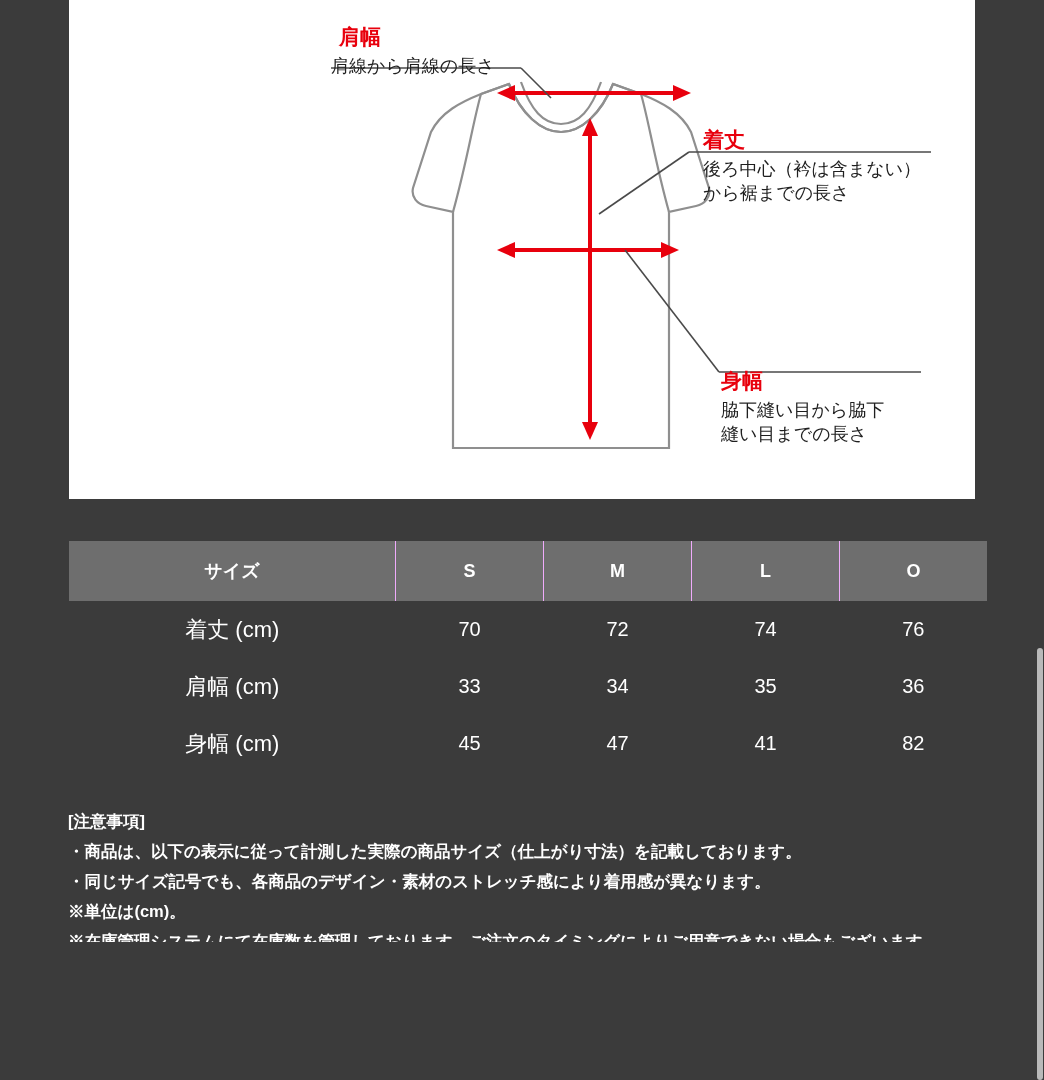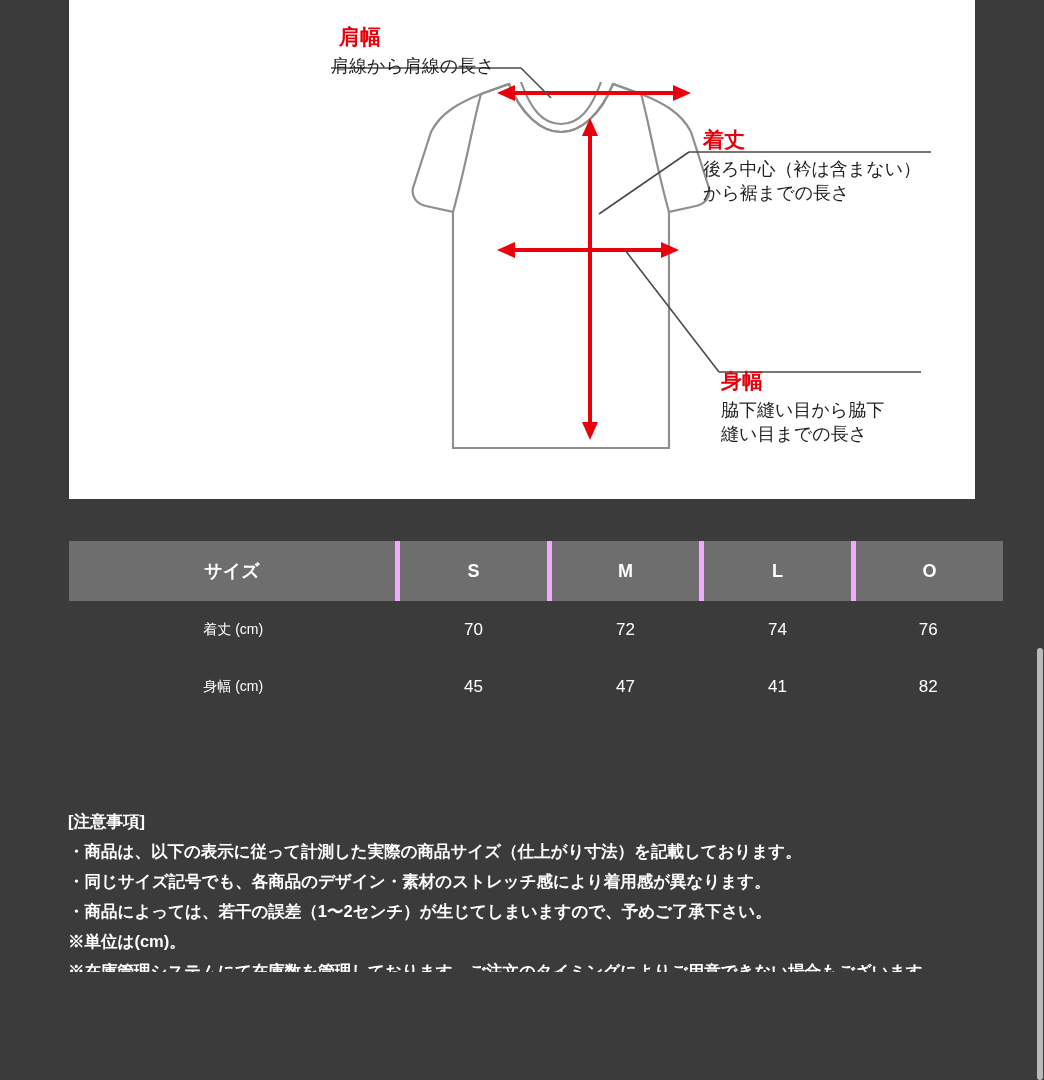--- a/index.html
+++ b/index.html
@@ -46,38 +46,38 @@
     width: 906px;
     border-collapse: collapse;
     table-layout: fixed;
   }
   .size-table thead th {
     background: #6e6e6e;
     color: #ffffff;
     font-size: 18px;
     font-weight: bold;
     height: 58px;
-    border-right: 5px solid #f0abfc;
+    border-right: 1px solid #f0abfc;
     text-align: center;
     vertical-align: middle;
   }
   .size-table thead th:last-child { border-right: none; }
   .size-table thead th.col-label { width: 324px; }
   .size-table thead th.col-size { width: 145px; }
 
   .size-table tbody td {
     height: 55px;
-    font-size: 17px;
+    font-size: 20px;
     text-align: center;
     vertical-align: middle;
     color: #ffffff;
     background: #3b3b3b;
   }
   .size-table tbody td.row-head {
-    font-size: 14px;
+    font-size: 22px;
   }
 
   
   .notes {
     position: absolute;
     left: 68px;
     top: 806px;
     width: 910px;
     font-size: 16.5px;
     line-height: 30px;
@@ -208,34 +208,40 @@
     </thead>
     <tbody>
       <tr>
         <td class="row-head">着丈 (cm)</td>
         <td>70</td>
         <td>72</td>
         <td>74</td>
         <td>76</td>
       </tr>
       <tr>
+        <td class="row-head">肩幅 (cm)</td>
+        <td>33</td>
+        <td>34</td>
+        <td>35</td>
+        <td>36</td>
+      </tr>
+      <tr>
         <td class="row-head">身幅 (cm)</td>
         <td>45</td>
         <td>47</td>
         <td>41</td>
         <td>82</td>
       </tr>
     </tbody>
   </table>
 
   <div class="notes">
     <div class="line">[注意事項]</div>
     <div class="line">・商品は、以下の表示に従って計測した実際の商品サイズ（仕上がり寸法）を記載しております。</div>
     <div class="line">・同じサイズ記号でも、各商品のデザイン・素材のストレッチ感により着用感が異なります。</div>
-    <div class="line">・商品によっては、若干の誤差（1〜2センチ）が生じてしまいますので、予めご了承下さい。</div>
     <div class="line">※単位は(cm)。</div>
     <div class="line partial">※在庫管理システムにて在庫数を管理しております。ご注文のタイミングによりご用意できない場合もございます。</div>
   </div>
 
   <div class="scrollbar-track">
     <div class="scrollbar-thumb"></div>
   </div>
 
 </div>
 

